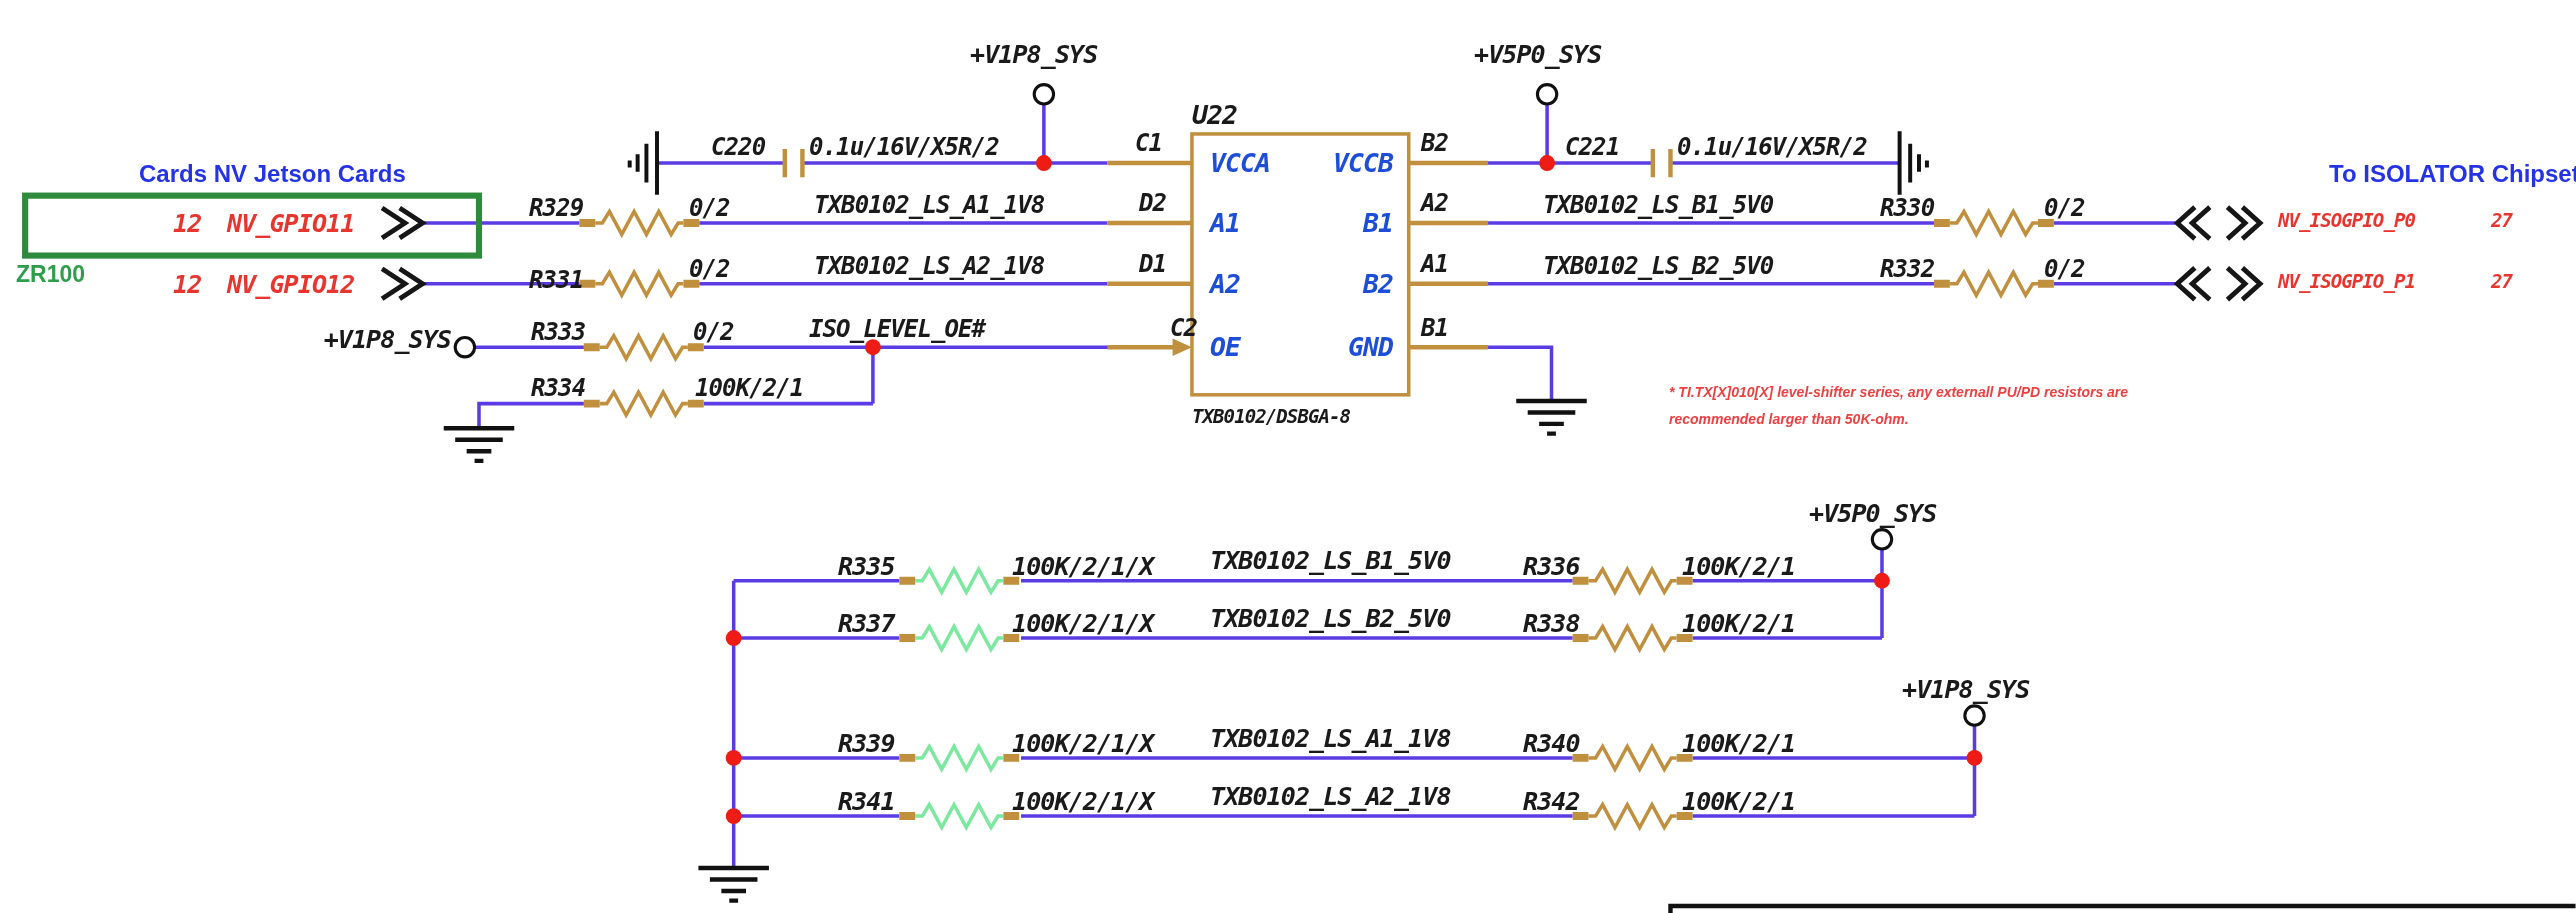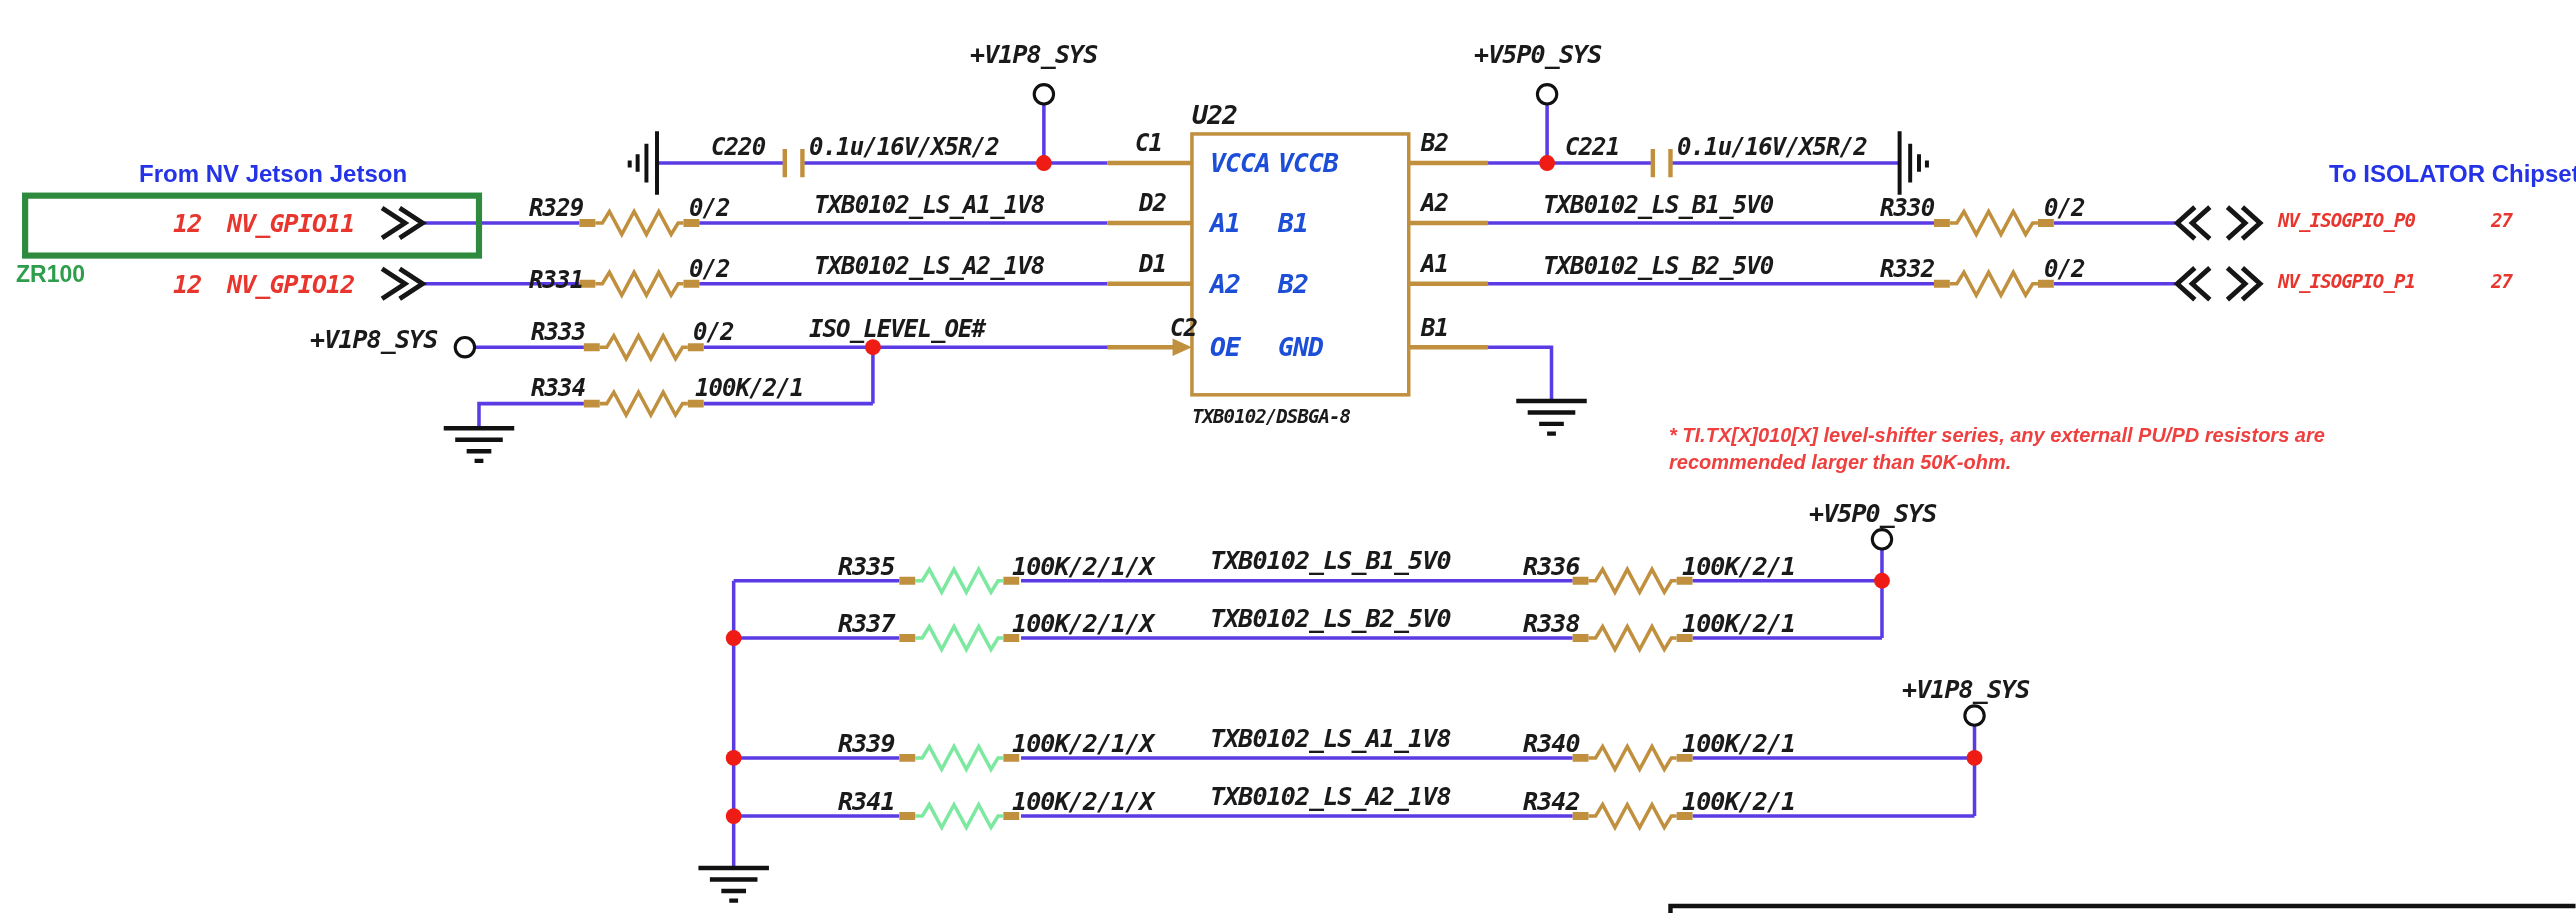--- a/index.html
+++ b/index.html
@@ -11,22 +11,22 @@
   .t28{font-size:25px;}
   .t29{font-size:19px;}
   .t30{font-size:26.4px;}
   .red{color:#e8352e;}
   .blue{color:#1d4ed8;}
   .hdr{position:absolute;font-family:"Liberation Sans",sans-serif;font-weight:bold;font-style:normal;
        font-size:24px;line-height:1;color:#2433e6;white-space:nowrap;}
   .greenref{position:absolute;font-family:"Liberation Sans",sans-serif;font-weight:bold;
        font-size:23px;line-height:1;color:#2f9e4c;white-space:nowrap;}
   .note{position:absolute;font-family:"Liberation Sans",sans-serif;font-weight:bold;font-style:italic;
-       font-size:20px;line-height:27px;color:#ef4040;white-space:nowrap;margin-top:43px;}
-  .ralign{text-align:left;font-style:italic;}
+       font-size:14px;line-height:27px;color:#ef4040;white-space:nowrap;}
+  .ralign{text-align:right;font-style:italic;}
 </style>
 </head>
 <body>
 
 <div id="stage">
 
 <svg width="2576" height="913" viewBox="0 0 2922 1036">
 
   <g stroke="#5b3be4" stroke-width="4" fill="none">
     <path d="M745 185 H888 M912 185 H1256 M1184 118 V185"></path>
@@ -112,21 +112,21 @@
     <path d="M433 305 L459 322 L433 339 M453 305 L479 322 L453 339"></path>
     <path d="M2490 235 L2470 253 L2490 271 M2507 235 L2487 253 L2507 271 M2527 235 L2547 253 L2527 271 M2544 235 L2564 253 L2544 271"></path>
     <path d="M2490 304 L2470 322 L2490 340 M2507 304 L2487 322 L2507 340 M2527 304 L2547 322 L2527 340 M2544 304 L2564 322 L2544 340"></path>
   </g>
 
   <rect x="28" y="222" width="515" height="68" fill="none" stroke="#2e8b3d" stroke-width="7"></rect>
 
   <path d="M1895 1036 V1028 H2922" stroke="#111111" stroke-width="5" fill="none"></path>
 </svg>
 
-  <div class="hdr" style="left:139px;top:162px;">From NV Jetson Jetson</div>
+  <div class="hdr" style="left:139px;top:162px;">Cards NV Jetson Cards</div>
   <div class="hdr" style="left:2329px;top:162px;">To ISOLATOR Chipset</div>
   <div class="greenref" style="left:16px;top:263px;">ZR100</div>
 
   <div class="t t28 red" style="left:173px;top:211px;">12</div>
   <div class="t t28 red" style="left:227px;top:211px;">NV_GPIO11</div>
   <div class="t t28 red" style="left:173px;top:272px;">12</div>
   <div class="t t28 red" style="left:227px;top:272px;">NV_GPIO12</div>
 
   <div class="t t28" style="left:970px;top:42px;">+V1P8_SYS</div>
   <div class="t t28" style="left:1474px;top:42px;">+V5P0_SYS</div>

